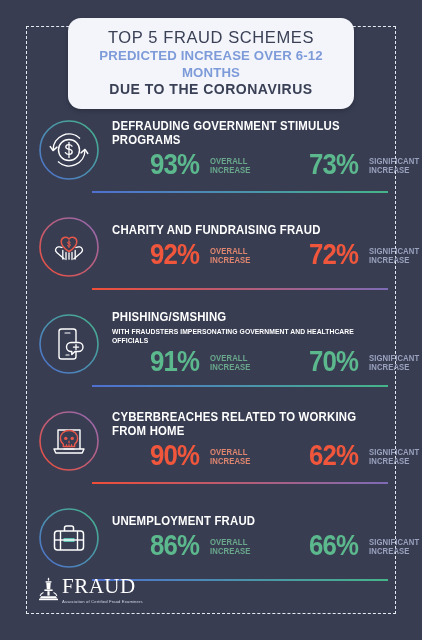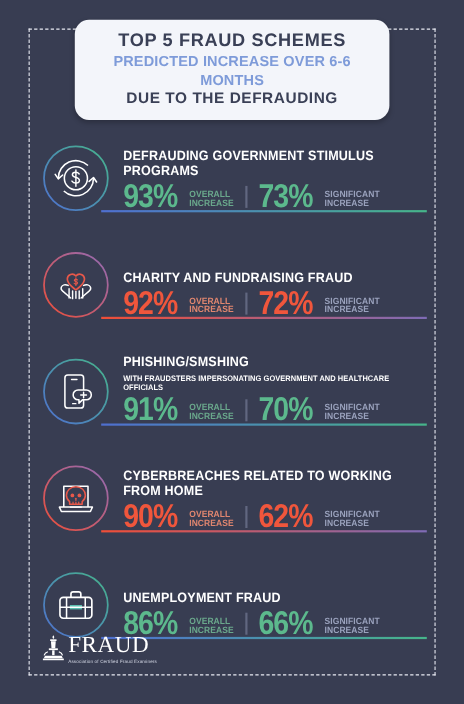--- a/index.html
+++ b/index.html
@@ -26,37 +26,37 @@
     position: absolute;
     left: 68px; top: 18px;
     width: 286px;
     background: #f3f5fa;
     border-radius: 13px;
     padding: 10px 10px 11px;
     text-align: center;
     box-shadow: 0 2px 5px rgba(0,0,0,.22);
   }
   .hdr-line1 {
-    font-size: 16.5px; font-weight: bold; color: #3a4056;
+    font-size: 16.5px; font-weight: normal; color: #3a4056;
     letter-spacing: .6px; line-height: 1.15;
   }
   .hdr-line2 {
     font-size: 13.2px; font-weight: bold; color: #7e9bd9;
     letter-spacing: .15px; line-height: 1.3;
   }
   .hdr-line3 {
     font-size: 14px; font-weight: bold; color: #3a4056;
     letter-spacing: .5px; line-height: 1.2;
   }
 
   
   .rows { position: absolute; left: 0; top: 96px; width: 422px; }
   .row {
     position: relative;
-    display: flex; align-items: flex-end;
+    display: flex; align-items: center;
     padding: 0 34px 0 38px;
     height: 97px;
   }
   .icon-wrap {
     flex: 0 0 auto;
     width: 62px; height: 62px;
     margin-top: 10px; margin-right: 12px;
     position: relative;
   }
   .icon-wrap svg { display: block; width: 62px; height: 62px; }
@@ -67,21 +67,21 @@
     letter-spacing: .2px; line-height: 1.12;
     transform: scaleX(.92); transform-origin: left center;
     white-space: pre-line;
   }
   .r-sub {
     font-size: 7.3px; font-weight: bold; color: #ffffff;
     letter-spacing: .05px; margin-top: 2px;
     transform: scaleX(.93); transform-origin: left center;
   }
   .stats { display: flex; align-items: flex-end; margin-top: 2px; }
-  .stat { display: flex; align-items: flex-end; }
+  .stat { display: flex; align-items: flex-end; margin-left: 38px; }
   .pct {
     font-size: 30px; font-weight: bold; line-height: .95;
     letter-spacing: -1px;
     transform: scaleX(.86); transform-origin: left bottom;
   }
   .lbl {
     font-size: 8.2px; font-weight: bold; line-height: 1.06;
     letter-spacing: .1px; margin-left: 3px; padding-bottom: 3px;
     transform: scaleX(.94); transform-origin: left bottom;
     white-space: pre-line;
@@ -124,22 +124,22 @@
 </style>
 </head>
 <body>
 
 <div class="poster">
 
   <div class="dashed-frame"></div>
 
   <div class="header-card">
     <div class="hdr-line1">TOP 5 FRAUD SCHEMES</div>
-    <div class="hdr-line2">PREDICTED INCREASE OVER 6-6 MONTHS</div>
-    <div class="hdr-line3">DUE TO THE DEFRAUDING</div>
+    <div class="hdr-line2">PREDICTED INCREASE OVER 6-12 MONTHS</div>
+    <div class="hdr-line3">DUE TO THE CORONAVIRUS</div>
   </div>
 
   <div class="rows">
 
     <div class="row">
       <div class="icon-wrap">
         <svg viewBox="0 0 62 62">
           <defs>
               <linearGradient id="g1" x1="0" y1="1" x2="1" y2="0">
             <stop offset="0" stop-color="#4f6fd0"></stop>

